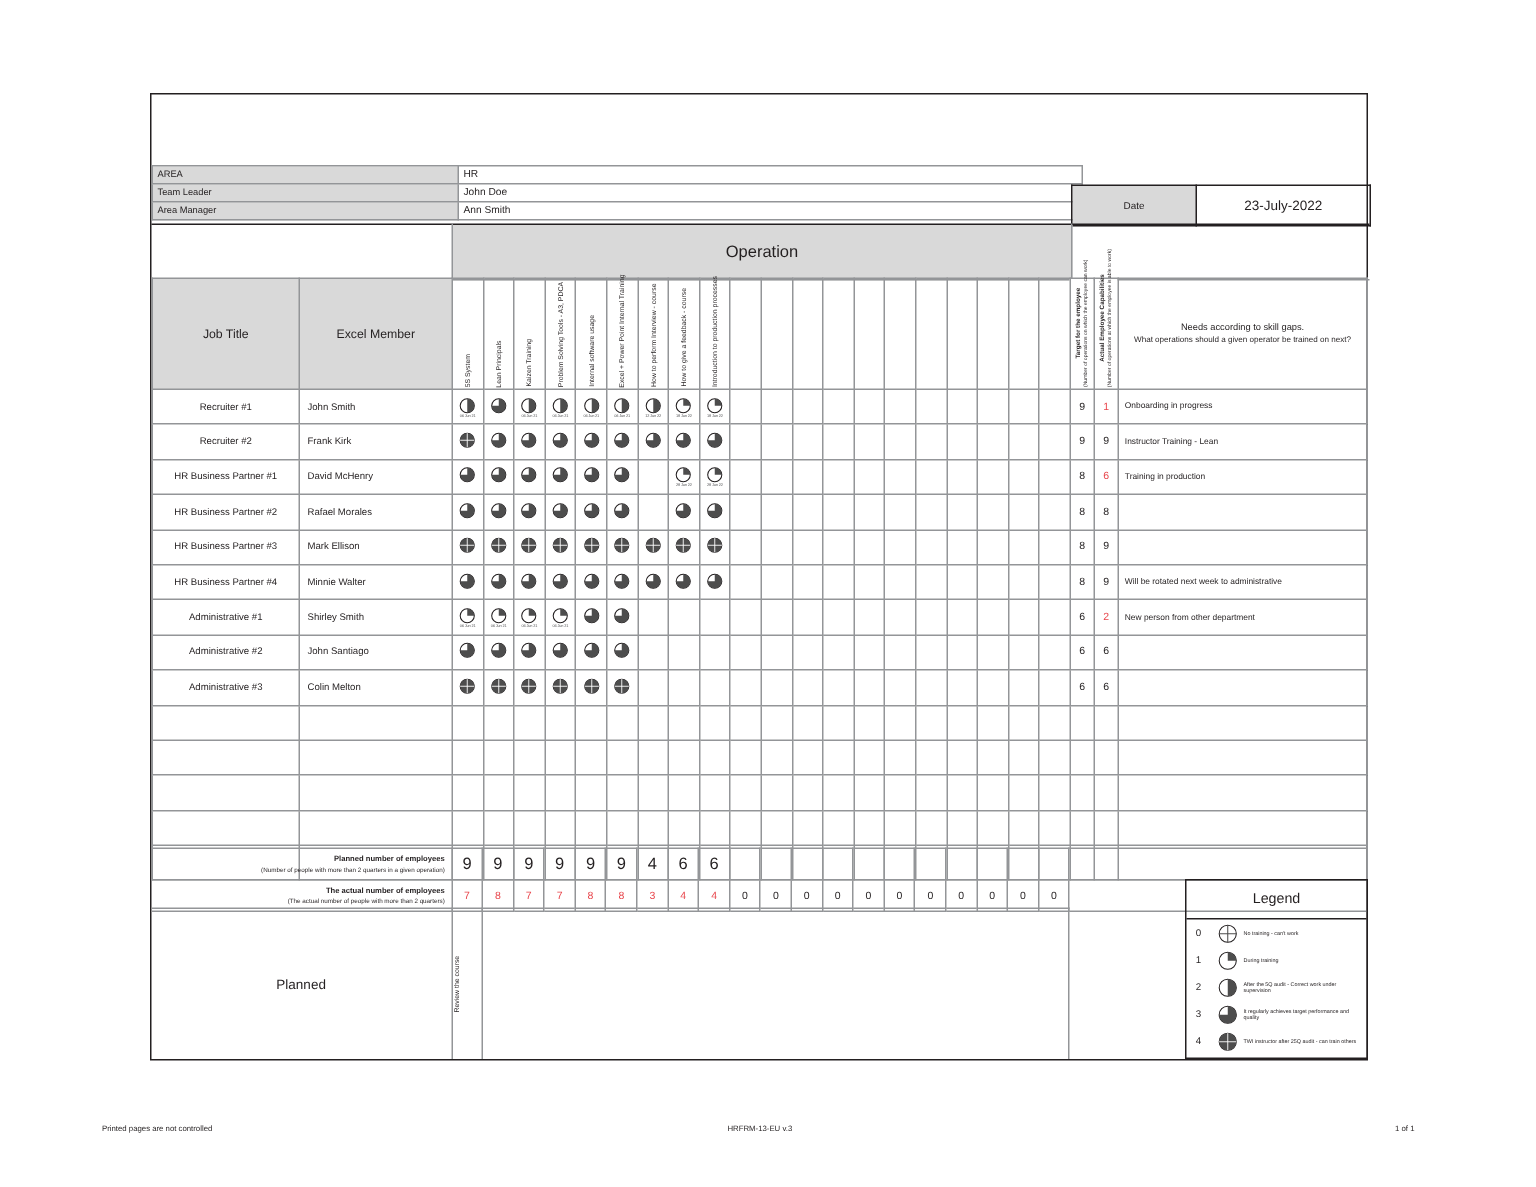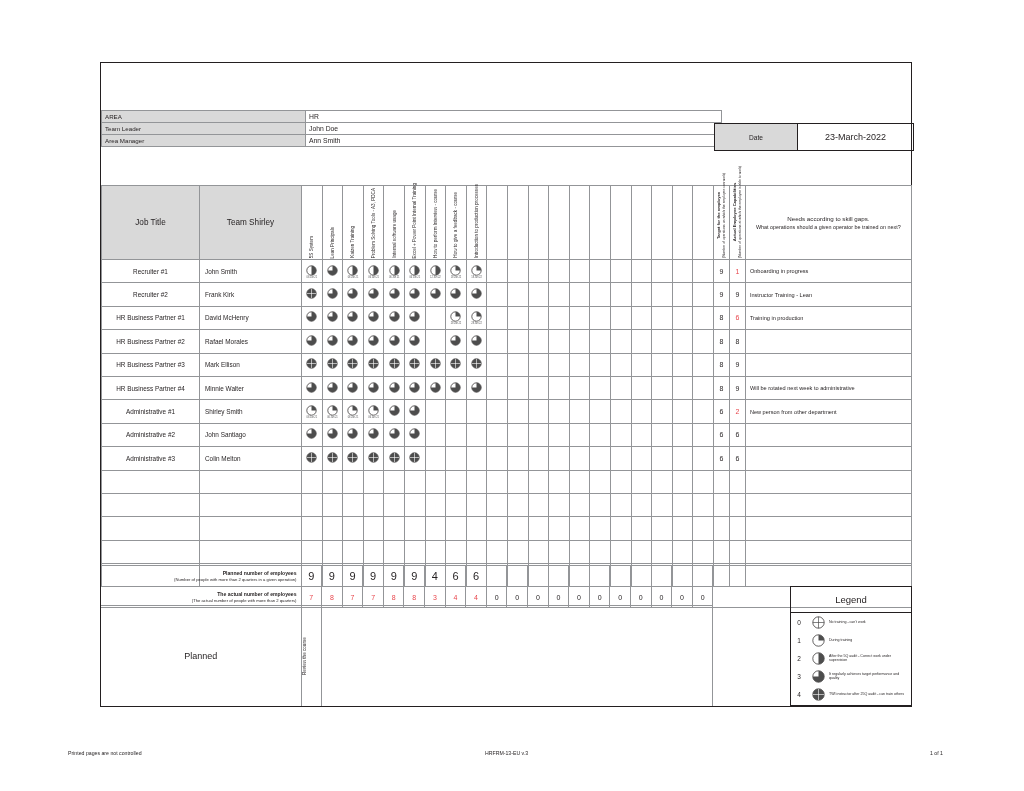--- a/index.html
+++ b/index.html
@@ -76,39 +76,48 @@
       <td class="lbl grey" style="height:11px;">Area Manager</td>
       <td class="val">Ann Smith</td>
     </tr>
   </tbody>
     </table>
 
   <table style="position:absolute;left:714px;top:123px;width:197px;">
     <tbody>
         <tr>
       <td class="grey" style="width:82px;height:26px;text-align:center;font-size:6.6px;border:1.1px solid #231f20;">Date</td>
-      <td style="width:115px;text-align:center;font-size:9px;border:1.1px solid #231f20;">23-March-2022</td>
+      <td style="width:115px;text-align:center;font-size:9px;border:1.1px solid #231f20;">23-July-2022</td>
     </tr>
   </tbody>
     </table>
 
+  <table style="position:absolute;left:101px;top:149px;width:810px;">
+    <tbody>
+        <tr>
+      <td style="width:200px;height:36px;border-left:none;border-top:1.2px solid #231f20;"></td>
+      <td class="oper" style="width:412px;border-top:1.2px solid #231f20;">Operation</td>
+      <td style="width:198px;border-top:1.2px solid #231f20;border-right:none;"></td>
+    </tr>
+  </tbody>
+    </table>
 
   <table id="matrix-table" style="position:absolute;left:101px;top:185px;width:810px;">
     <colgroup>
       <col style="width:98px">
         <col style="width:102px">
       <col span="20" style="width:20.6px">
       <col style="width:16px">
         <col style="width:16px">
         <col style="width:166px">
     </colgroup>
     <thead id="matrix-head">
         <tr>
           <td class="hdr" rowspan="1" style="height:72px;margin-left:12px;">Job Title</td>
-          <td class="hdr" style="height:72px;">Team Shirley</td>
+          <td class="hdr" style="height:72px;">Excel Member</td>
           <td>
             <div class="rotbox">
               <div class="rot opname">5S System</div>
             </div>
           </td>
           <td>
             <div class="rotbox">
               <div class="rot opname">Lean Principals</div>
             </div>
           </td>

